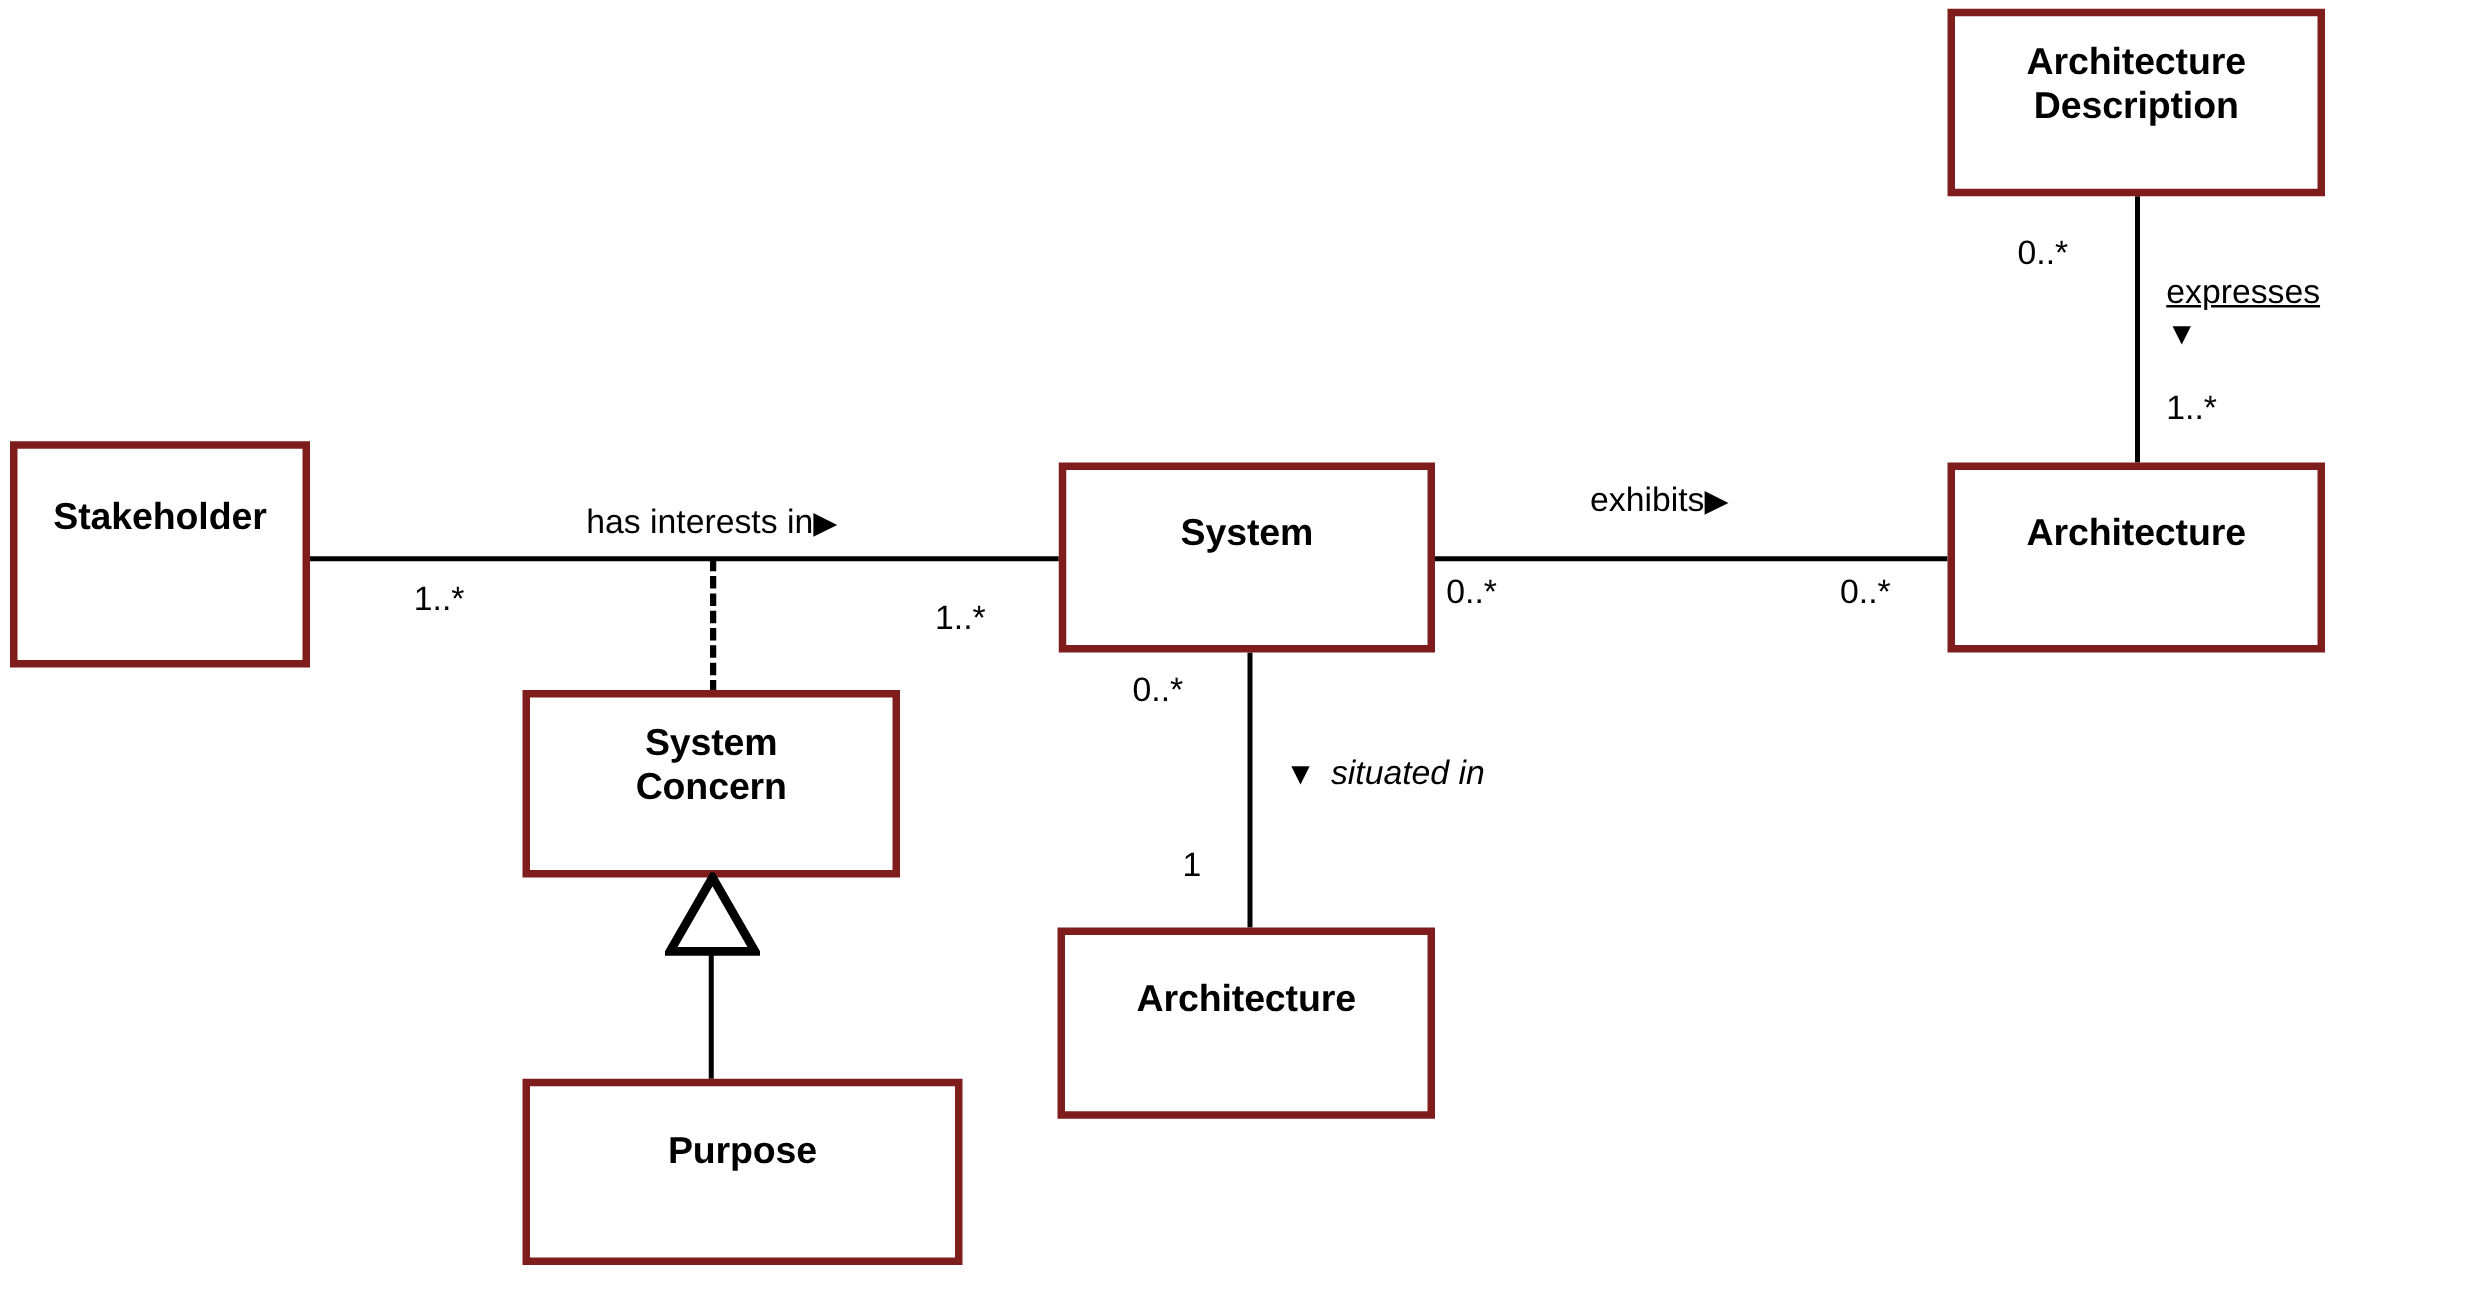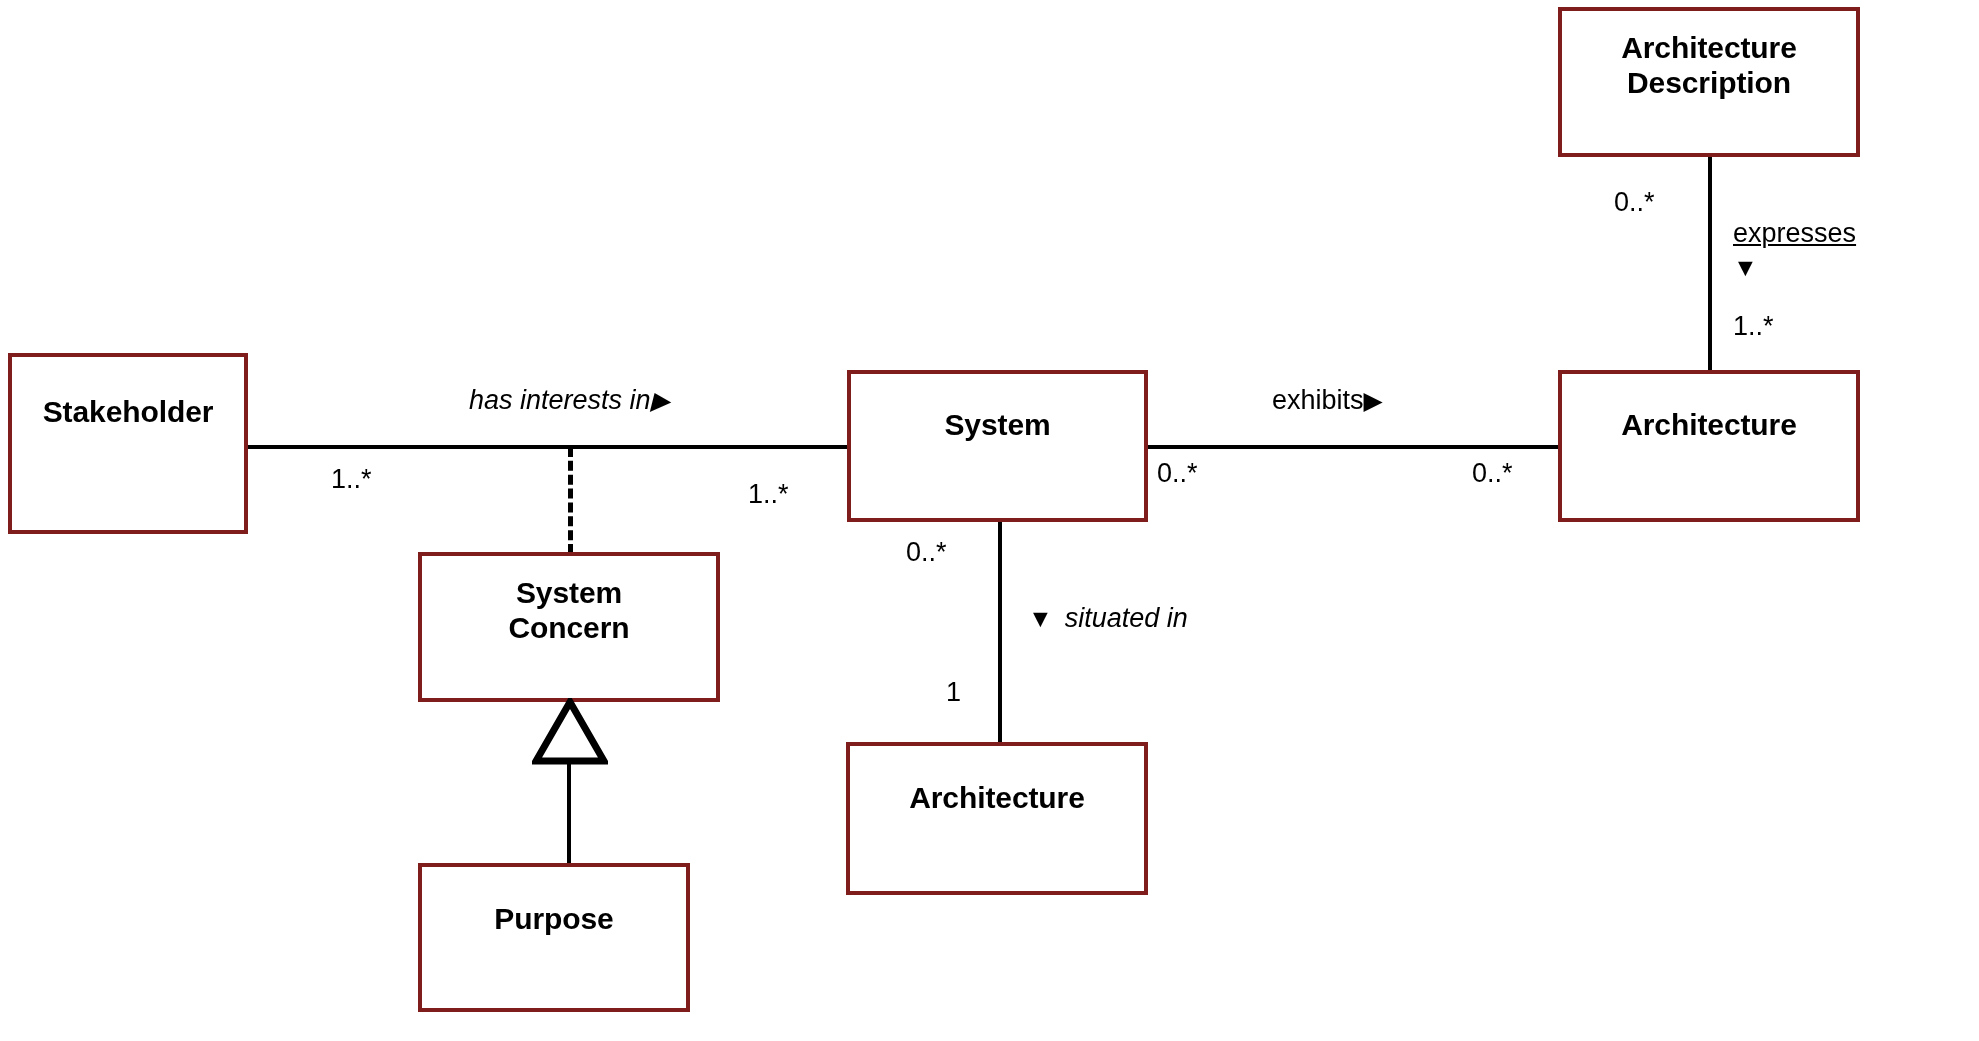--- a/index.html
+++ b/index.html
@@ -16,21 +16,21 @@
     position: relative;
     width: 1979px;
     height: 1041px;
     background: #ffffff;
     overflow: hidden;
   }
   
   .uml-box {
     position: absolute;
     box-sizing: border-box;
-    border: 4px solid #7f1d1d;
+    border: 6px solid #7f1d1d;
     background: #ffffff;
     display: flex;
     justify-content: center;
     align-items: flex-start;
     z-index: 5;
   }
   .uml-box .box-label {
     font-weight: bold;
     font-size: 30px;
     line-height: 1.18;
@@ -122,29 +122,29 @@
   <div class="uml-box" style="left:1558px; top:7px; width:302px; height:150px; padding-top:19px;">
     <span class="box-label">Architecture
 Description</span>
   </div>
 
   <div class="uml-box" style="left:418px; top:552px; width:302px; height:150px; padding-top:19px;">
     <span class="box-label">System
 Concern</span>
   </div>
 
-  <div class="uml-box" style="left:418px; top:863px; width:272px; height:149px; padding-top:34px;">
+  <div class="uml-box" style="left:418px; top:863px; width:352px; height:149px; padding-top:34px;">
     <span class="box-label">Purpose</span>
   </div>
 
   <div class="uml-box" style="left:846px; top:742px; width:302px; height:153px; padding-top:34px;">
     <span class="box-label">Architecture</span>
   </div>
 
-  <div class="rolelabel" style="left:469px; top:387px;font-style:italic;">
+  <div class="rolelabel" style="left:469px; top:404px;">
     <span>has interests in</span><span class="arrow-glyph">▶</span>
   </div>
 
   <div class="rolelabel" style="left:1272px; top:387px;">
     <span>exhibits</span><span class="arrow-glyph">▶</span>
   </div>
 
   <div class="rolelabel" style="left:1733px; top:220px;text-decoration:underline;">
     <span>expresses</span>
   </div>

